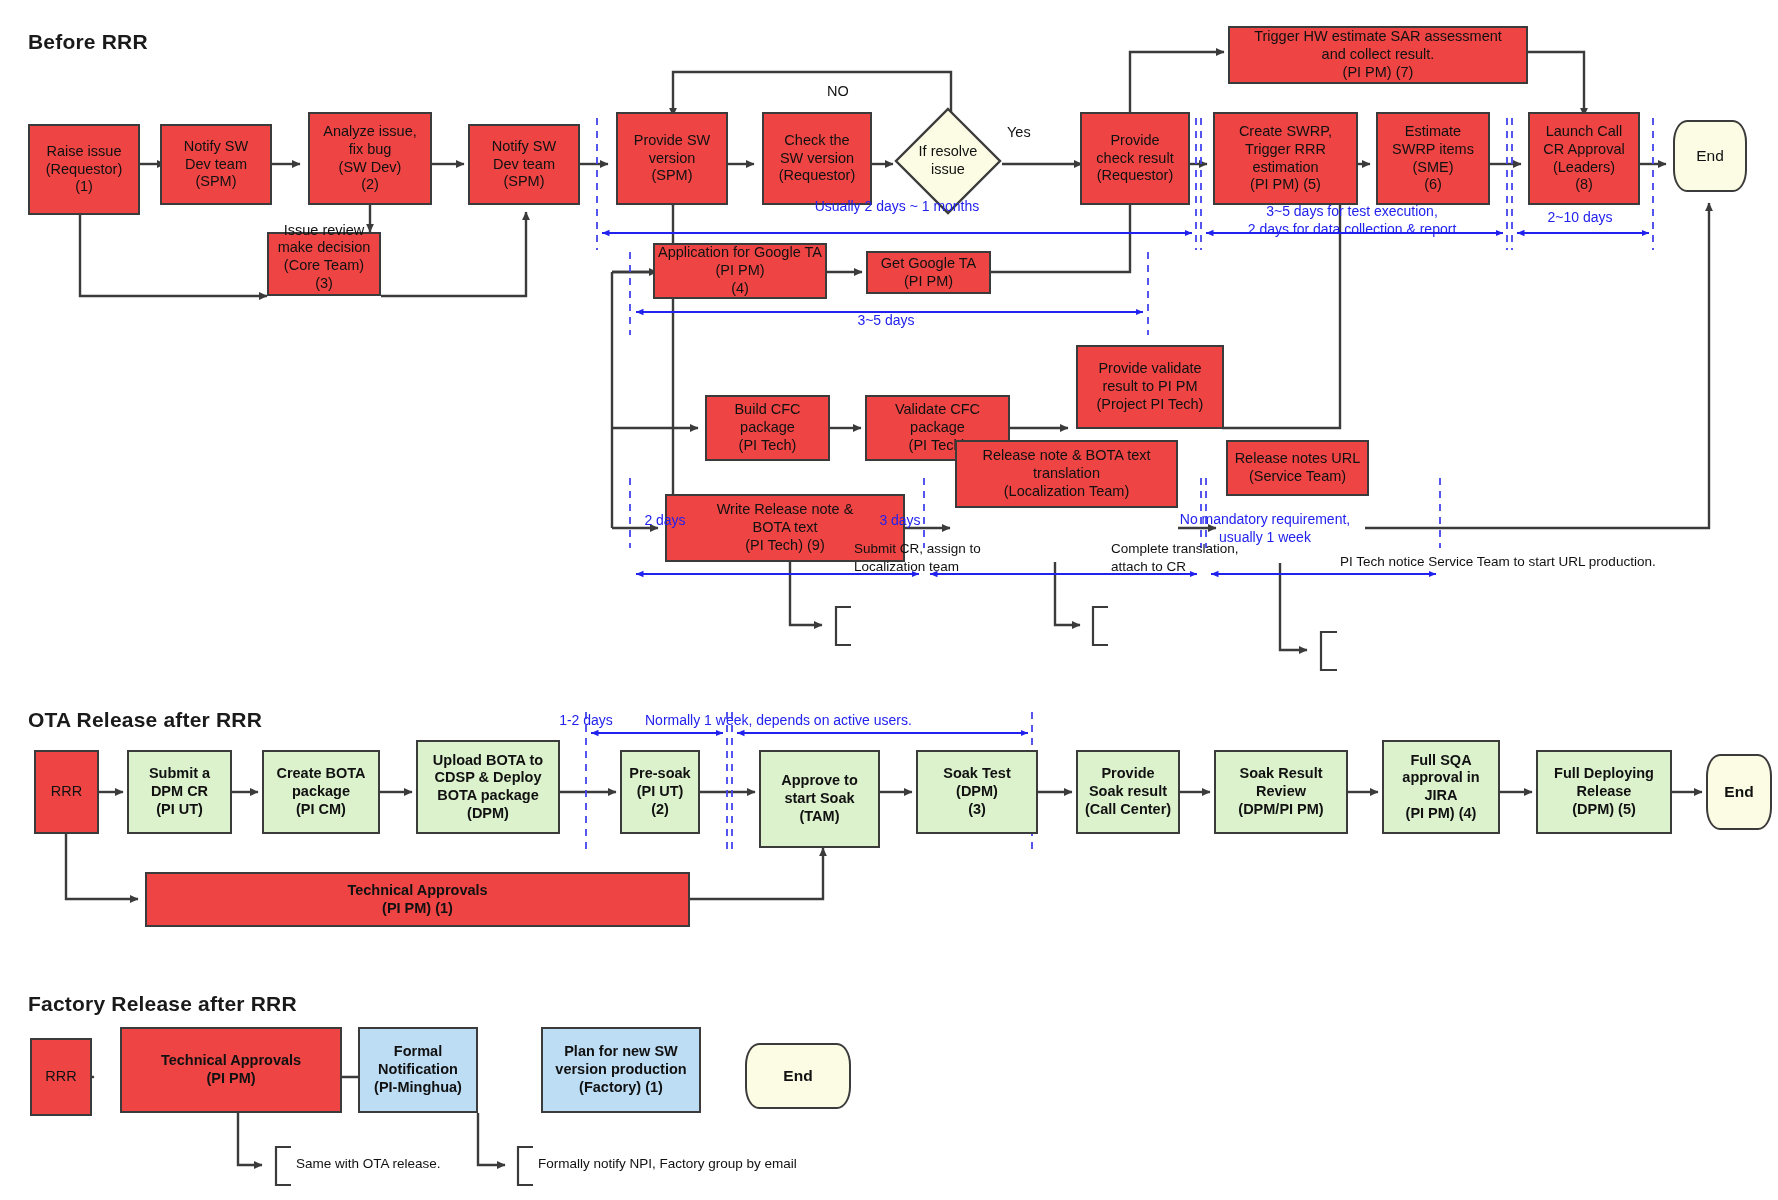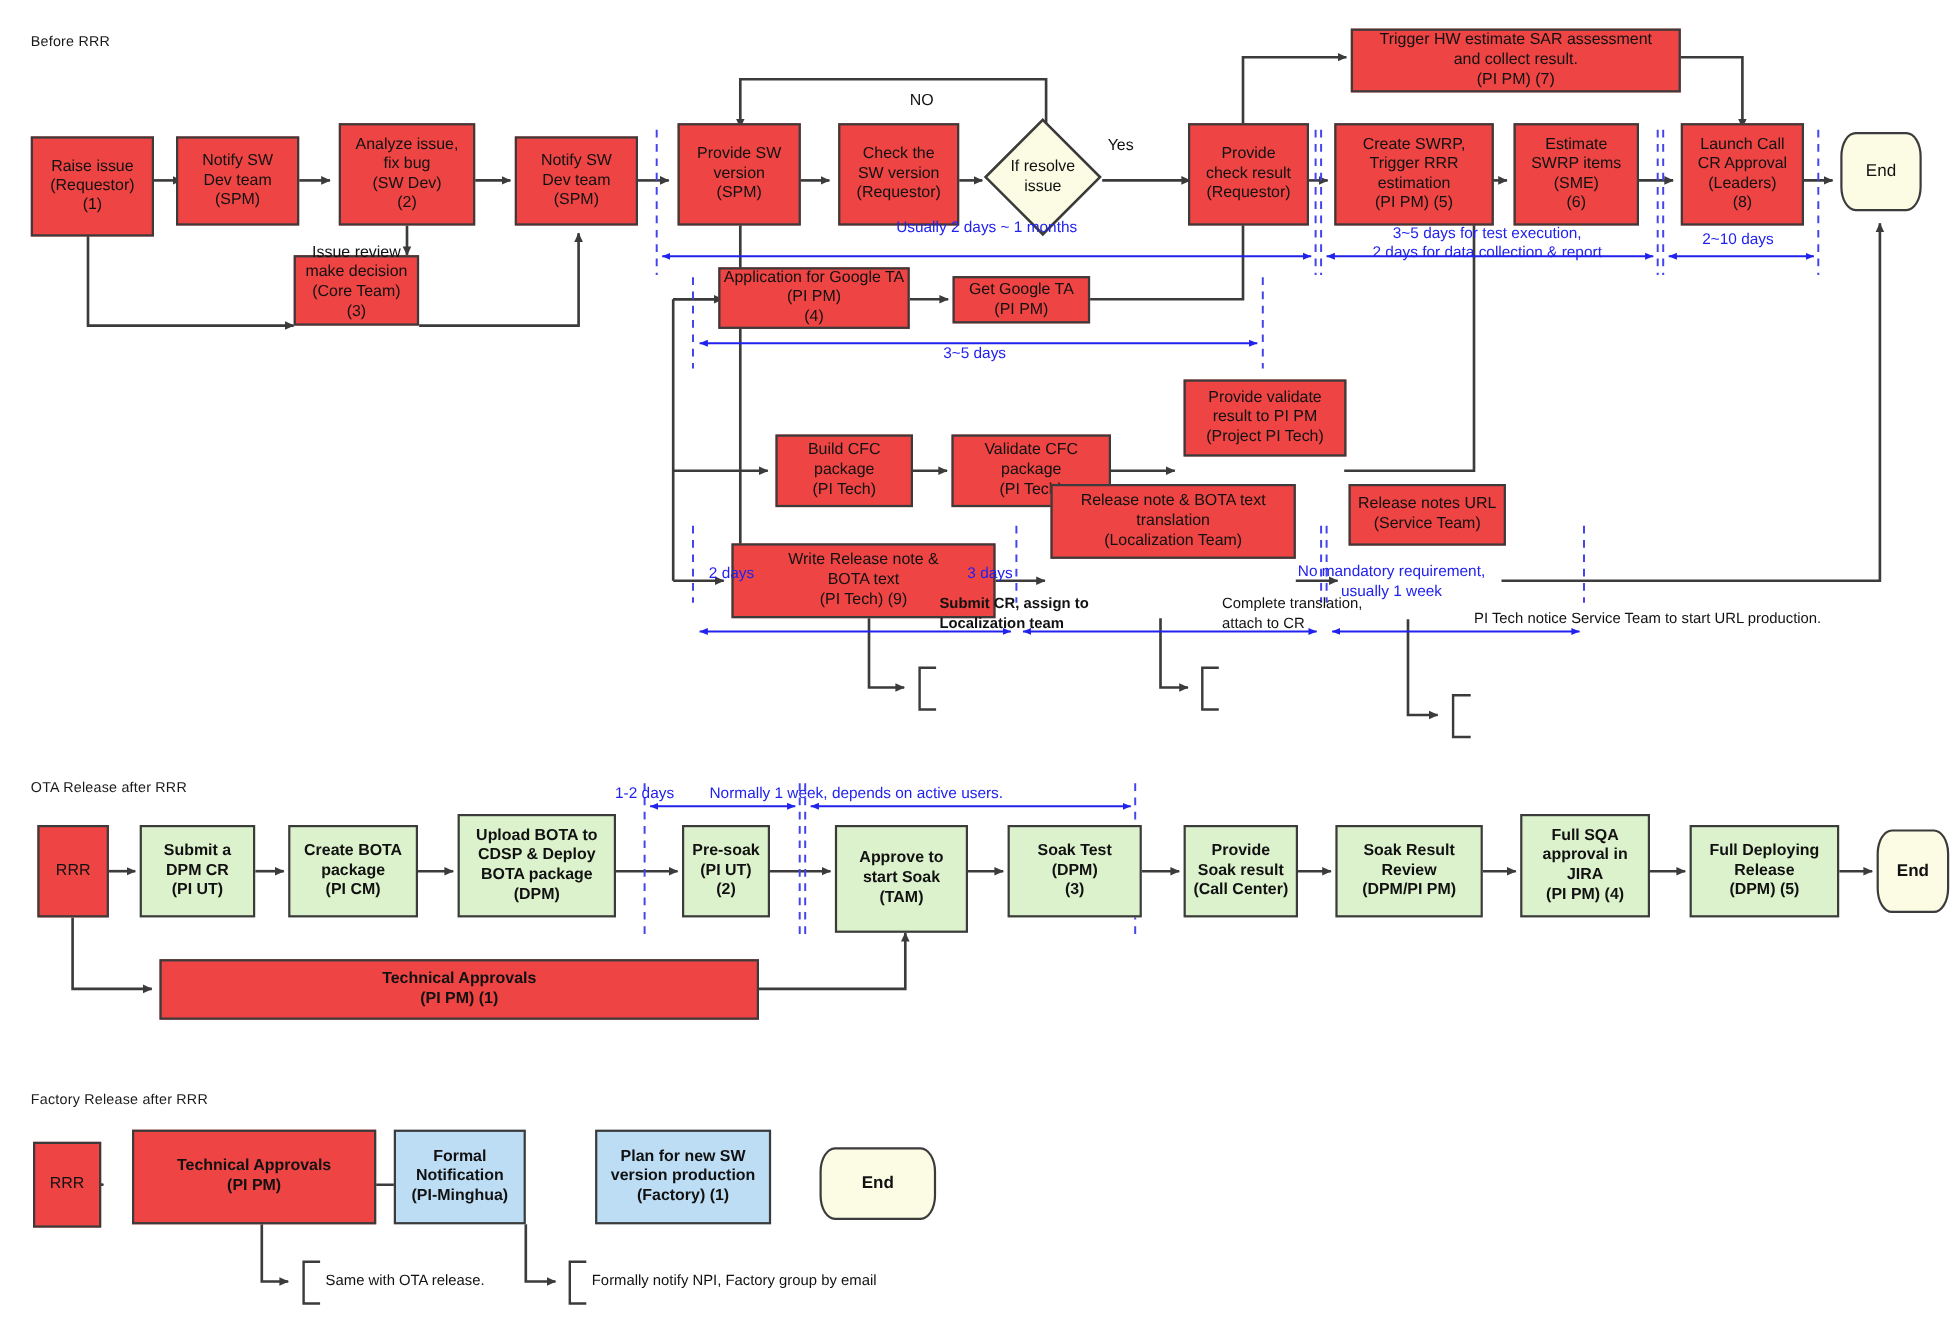--- a/index.html
+++ b/index.html
@@ -4,21 +4,21 @@
 <style>
   html,body{margin:0;padding:0;}
   body{
     width:1778px;height:1200px;background:#ffffff;
     font-family:"Liberation Sans",sans-serif;
     position:relative;overflow:hidden;
   }
   #canvas{position:absolute;left:0;top:0;width:1778px;height:1200px;}
   svg#wires{position:absolute;left:0;top:0;width:1778px;height:1200px;pointer-events:none;}
   .section-title{
-    position:absolute;font-size:13px;font-weight:normal;color:#1a1a1a;
+    position:absolute;font-size:21px;font-weight:bold;color:#1a1a1a;
     letter-spacing:.2px;white-space:nowrap;
   }
   .node{
     position:absolute;box-sizing:border-box;
     border:2px solid #3b3b3b;
     display:flex;align-items:center;justify-content:center;
     text-align:center;line-height:1.22;
     color:#111;
   }
   .n-cream{background:#ef4444;}
@@ -247,21 +247,21 @@
   <div class="node n-cream f14" style="left:653px;top:243px;width:174px;height:56px;white-space:pre-line;">Application for Google TA
 (PI PM)
 (4)</div>
   <div class="node n-cream f14" style="left:866px;top:251px;width:125px;height:43px;white-space:pre-line;">Get Google TA
 (PI PM)</div>
 
   <div class="node n-cream f14" style="left:705px;top:395px;width:125px;height:66px;white-space:pre-line;">Build CFC package
 (PI Tech)</div>
   <div class="node n-cream f14" style="left:865px;top:395px;width:145px;height:66px;white-space:pre-line;">Validate CFC package
 (PI Tech)</div>
-  <div class="node n-cream f14" style="left:1076px;top:345px;width:148px;height:70px;white-space:pre-line;">Provide validate
+  <div class="node n-cream f14" style="left:1076px;top:345px;width:148px;height:84px;white-space:pre-line;">Provide validate
 result to PI PM
 (Project PI Tech)</div>
 
   <div class="node n-cream f14" style="left:665px;top:494px;width:240px;height:68px;white-space:pre-line;">Write Release note &amp;
 BOTA text
 (PI Tech) (9)</div>
   <div class="node n-cream f14" style="left:955px;top:440px;width:223px;height:68px;white-space:pre-line;">Release note &amp; BOTA text
 translation
 (Localization Team)</div>
   <div class="node n-cream f14" style="left:1226px;top:440px;width:143px;height:56px;white-space:pre-line;">Release notes URL
@@ -273,21 +273,21 @@
   <div class="blue-text" style="left:712px;top:198px;width:370px;">Usually 2 days ~ 1 months</div>
   <div class="blue-text" style="left:1082px;top:203px;width:540px;">3~5 days for test execution,
 2 days for data collection &amp; report</div>
   <div class="blue-text" style="left:1500px;top:209px;width:160px;">2~10 days</div>
   <div class="blue-text" style="left:736px;top:312px;width:300px;">3~5 days</div>
   <div class="blue-text" style="left:610px;top:512px;width:110px;">2 days</div>
   <div class="blue-text" style="left:845px;top:512px;width:110px;">3 days</div>
   <div class="blue-text" style="left:1083px;top:511px;width:364px;">No mandatory requirement,
 usually 1 week</div>
 
-  <div class="note" style="left:848px;top:540px;width:250px;font-weight:bold;">Submit CR, assign to
+  <div class="note" style="left:848px;top:540px;width:250px;">Submit CR, assign to
 Localization team</div>
   <div class="note" style="left:1105px;top:540px;width:250px;">Complete translation,
 attach to CR</div>
   <div class="note" style="left:1334px;top:553px;width:420px;">PI Tech notice Service Team to start URL production.</div>
 
   <div class="node n-cream f14" style="left:34px;top:750px;width:65px;height:84px;">RRR</div>
   <div class="node n-green f14 bold" style="left:127px;top:750px;width:105px;height:84px;white-space:pre-line;">Submit a
 DPM CR
 (PI UT)</div>
   <div class="node n-green f14 bold" style="left:262px;top:750px;width:118px;height:84px;white-space:pre-line;">Create BOTA

